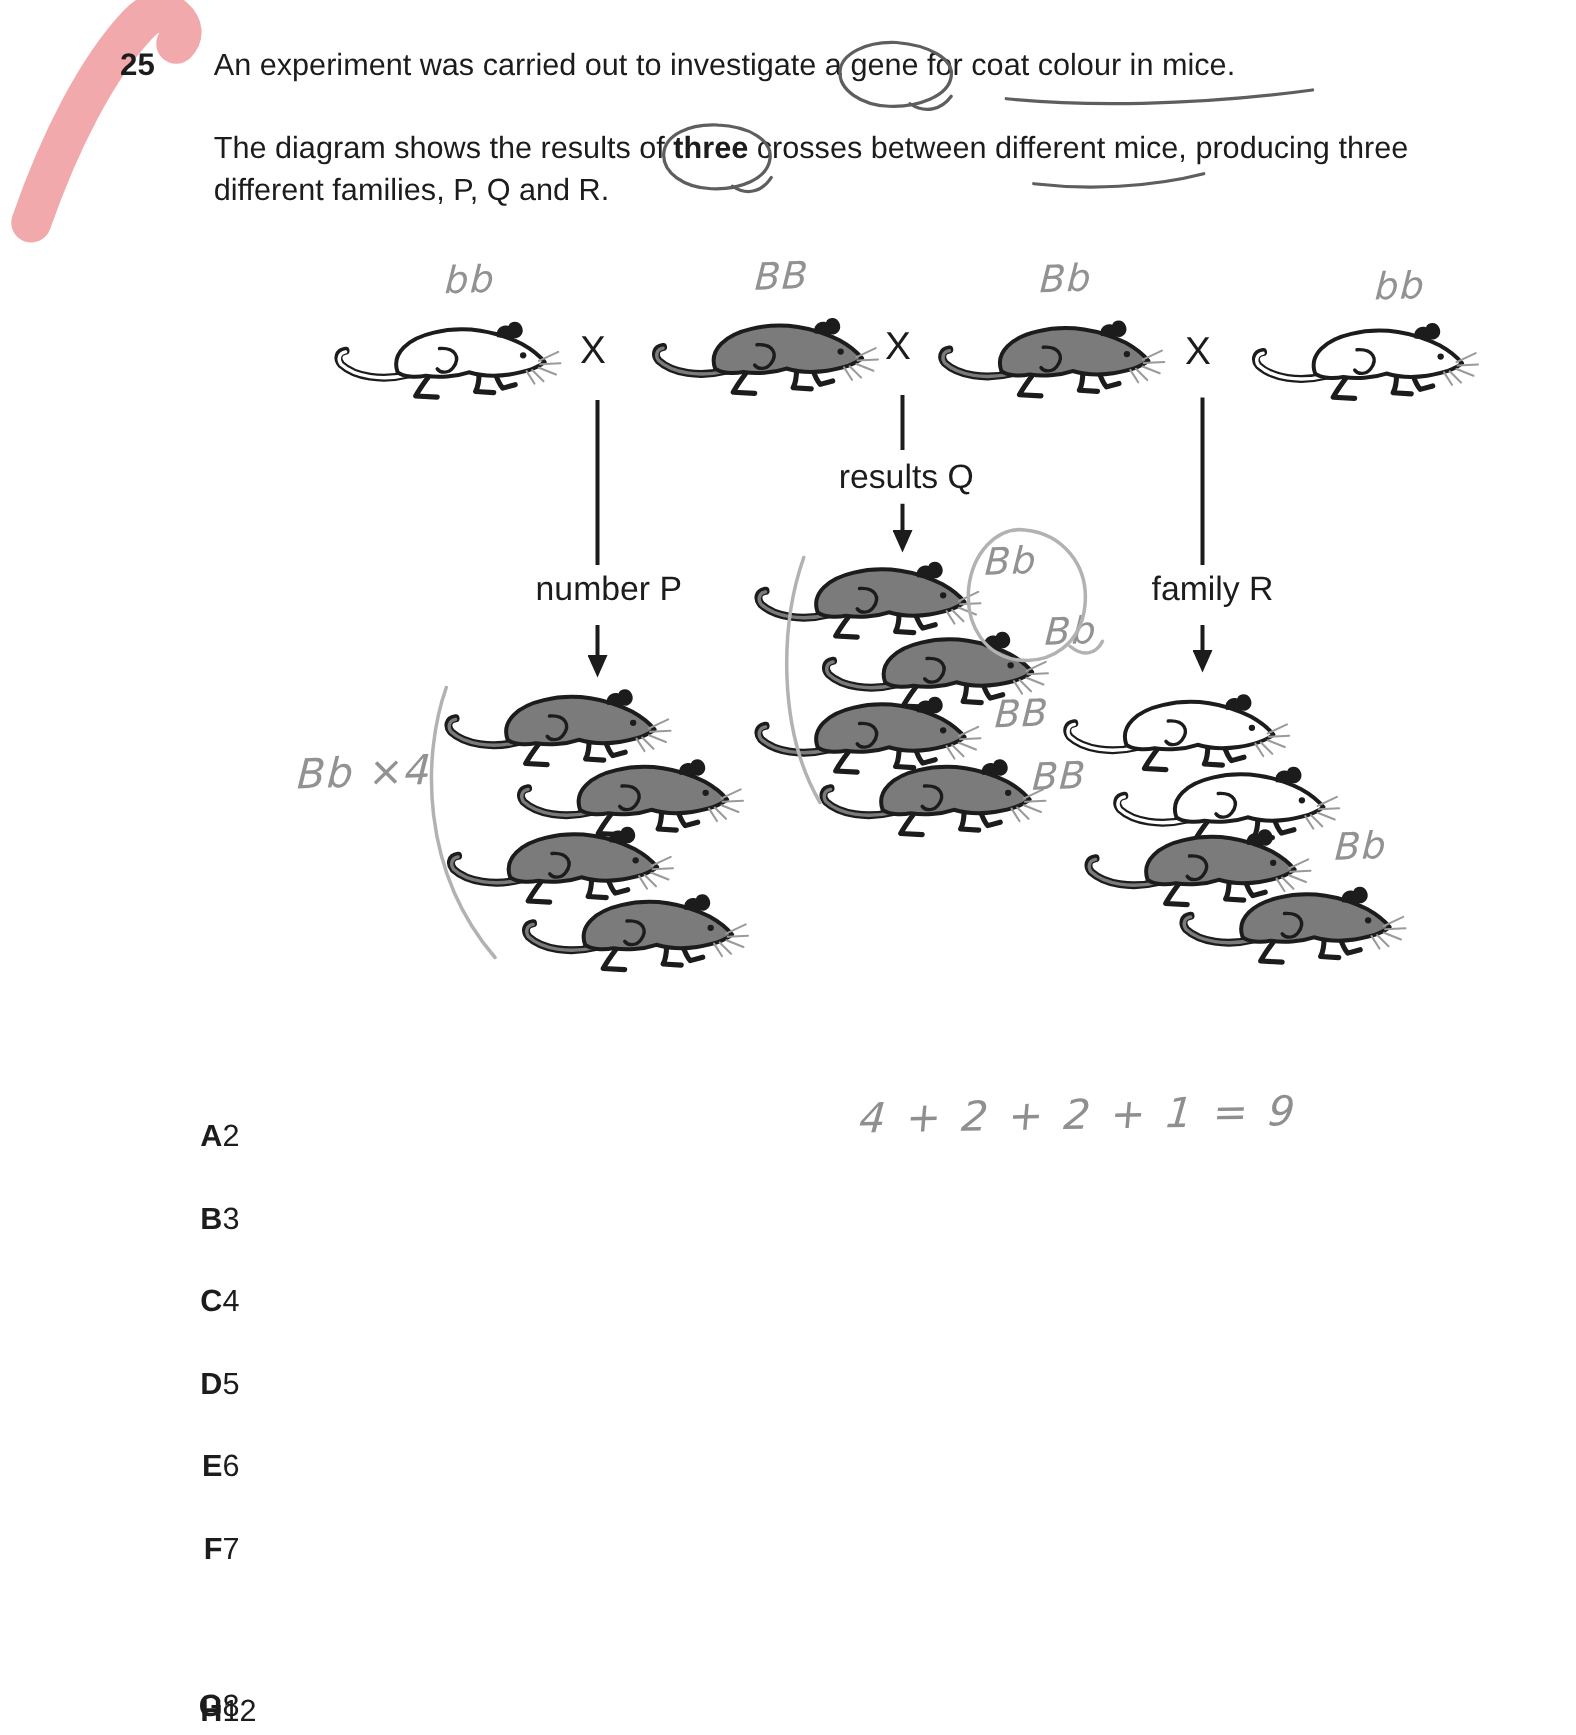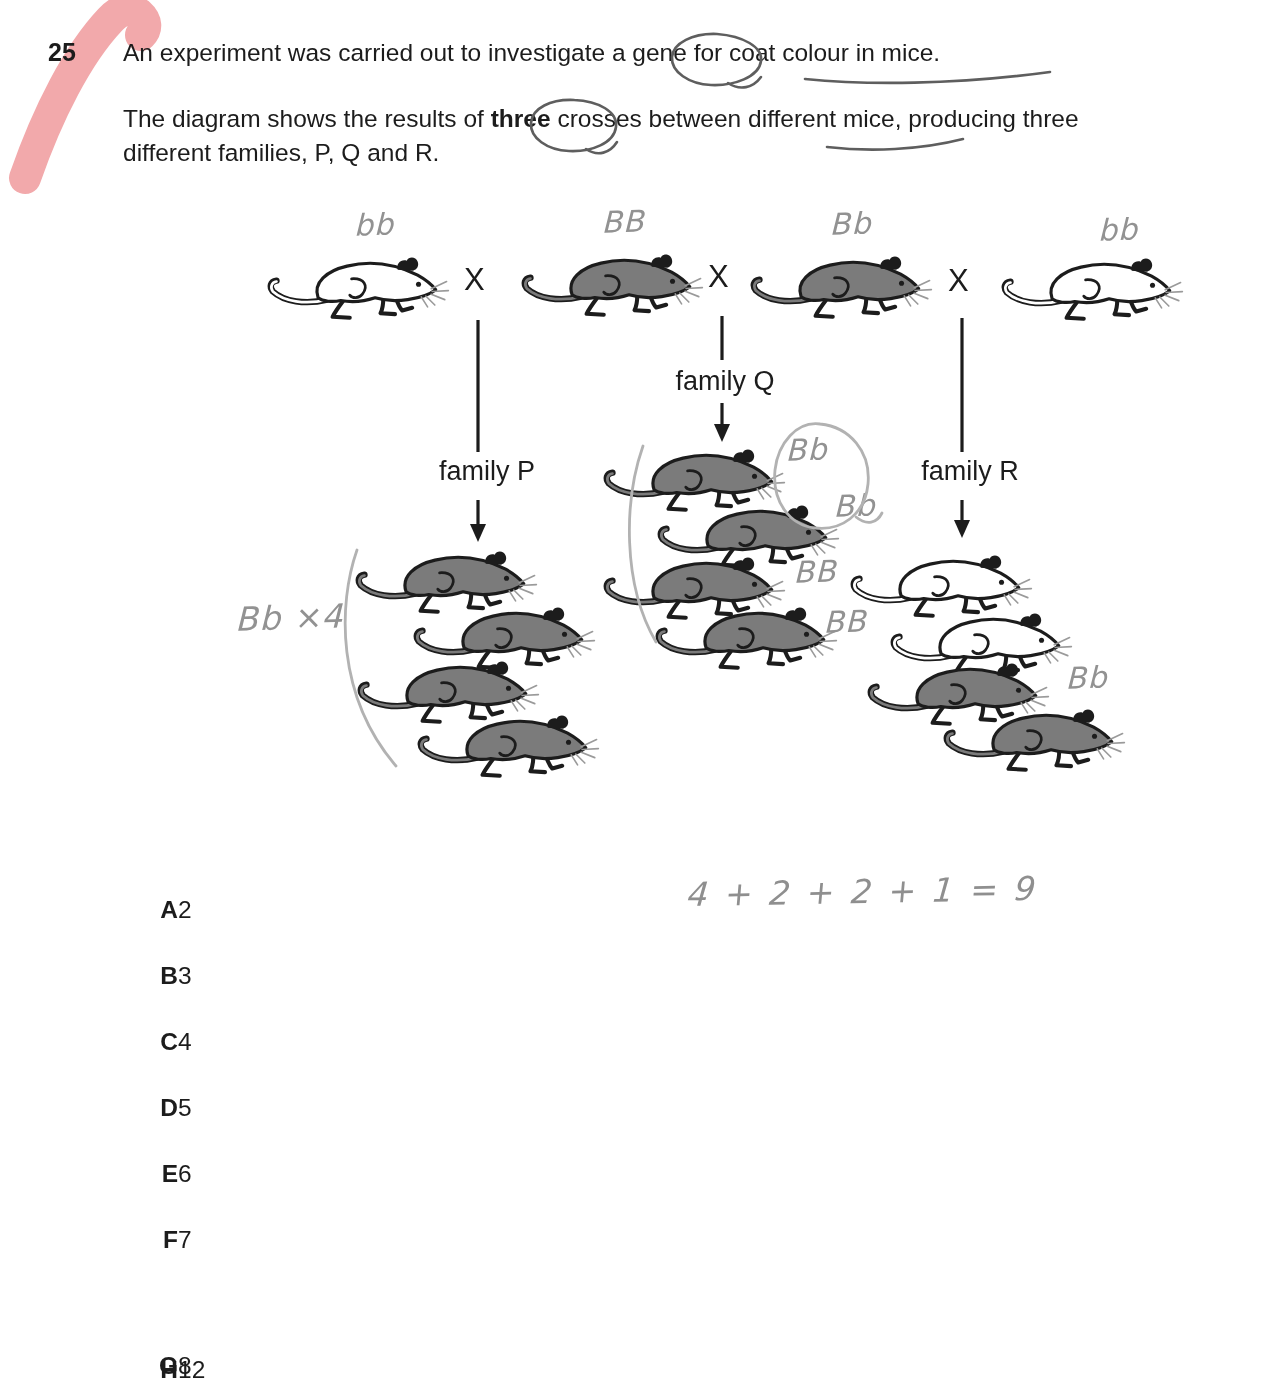--- a/index.html
+++ b/index.html
@@ -6,21 +6,21 @@
     --page-bg:#ffffff; --text:#1c1c1c; --mouse-grey:#7b7b7b; --mouse-white:#ffffff;
     --outline:#1c1c1c; --whisker:#9a9a9a; --handwriting-grey:#929292;
     --pen-dark:#5e5e5e; --pencil-light:#b2b2b2; --marker-pink:#f2a9ab;
   }
   html,body{margin:0;padding:0;}
   body{width:1261px;height:1388px;background:var(--page-bg);overflow:hidden;
        font-family:"Liberation Sans",sans-serif;color:var(--text);}
   .page{position:relative;width:1261px;height:1388px;}
   svg.layer{position:absolute;left:0;top:0;width:1261px;height:1388px;pointer-events:none;}
   .behind{z-index:0;} .front{z-index:3;}
-  .txt{position:absolute;z-index:2;}
+  .txt{position:absolute;z-index:2;margin-left:48px;}
   .qnum{left:48px;top:38px;font-size:25px;font-weight:bold;}
   .para1{left:123px;top:38px;width:1110px;font-size:24.5px;line-height:30px;}
   .para2{left:123px;top:102px;width:1120px;font-size:24.5px;line-height:34px;}
   .boldword{font-weight:bold;}
   .famlabel{position:absolute;z-index:2;width:170px;text-align:center;font-size:27px;}
   .cross{position:absolute;z-index:2;font-size:31px;}
   .hand{position:absolute;z-index:2;color:var(--handwriting-grey);
         font-family:"DejaVu Sans",sans-serif;font-style:italic;letter-spacing:1px;
         transform:skewX(-5deg) rotate(-2deg);}
   .geno{font-size:30px;}
@@ -89,22 +89,22 @@
 
   <div class="cross" style="left:464px;top:262px">X</div>
   <div class="cross" style="left:708px;top:259px">X</div>
   <div class="cross" style="left:948px;top:263px">X</div>
 
   <div class="hand geno" style="left:356px;top:207px">bb</div>
   <div class="hand geno" style="left:604px;top:204px">BB</div>
   <div class="hand geno" style="left:832px;top:206px">Bb</div>
   <div class="hand geno" style="left:1100px;top:212px">bb</div>
 
-  <div class="famlabel" style="left:402px;top:456px">family P</div>
-  <div class="famlabel" style="left:640px;top:366px">family Q</div>
+  <div class="famlabel" style="left:402px;top:456px">number P</div>
+  <div class="famlabel" style="left:640px;top:366px">results Q</div>
   <div class="famlabel" style="left:885px;top:456px">family R</div>
 
   <svg class="mouse grey" viewBox="0 0 210 85" style="left:350px;top:542px;width:190px;height:77px">
       <use href="#mouse-shape"></use>
     </svg>
   <svg class="mouse grey" viewBox="0 0 210 85" style="left:408px;top:598px;width:190px;height:77px">
       <use href="#mouse-shape"></use>
     </svg>
   <svg class="mouse grey" viewBox="0 0 210 85" style="left:352px;top:652px;width:190px;height:77px">
       <use href="#mouse-shape"></use>

